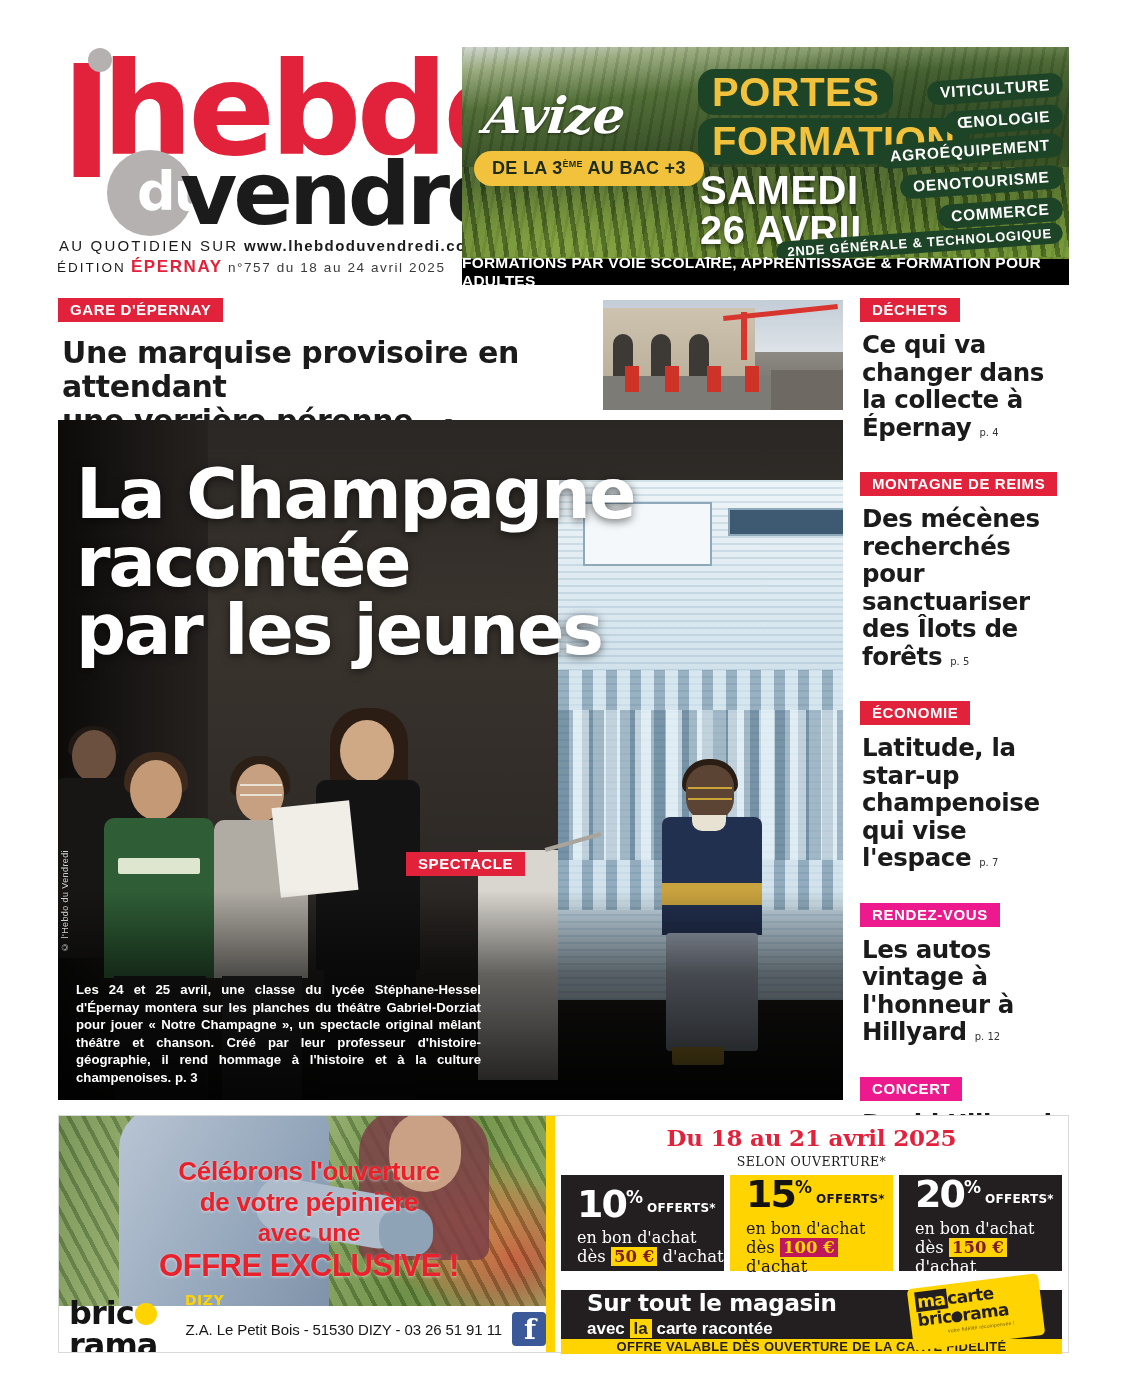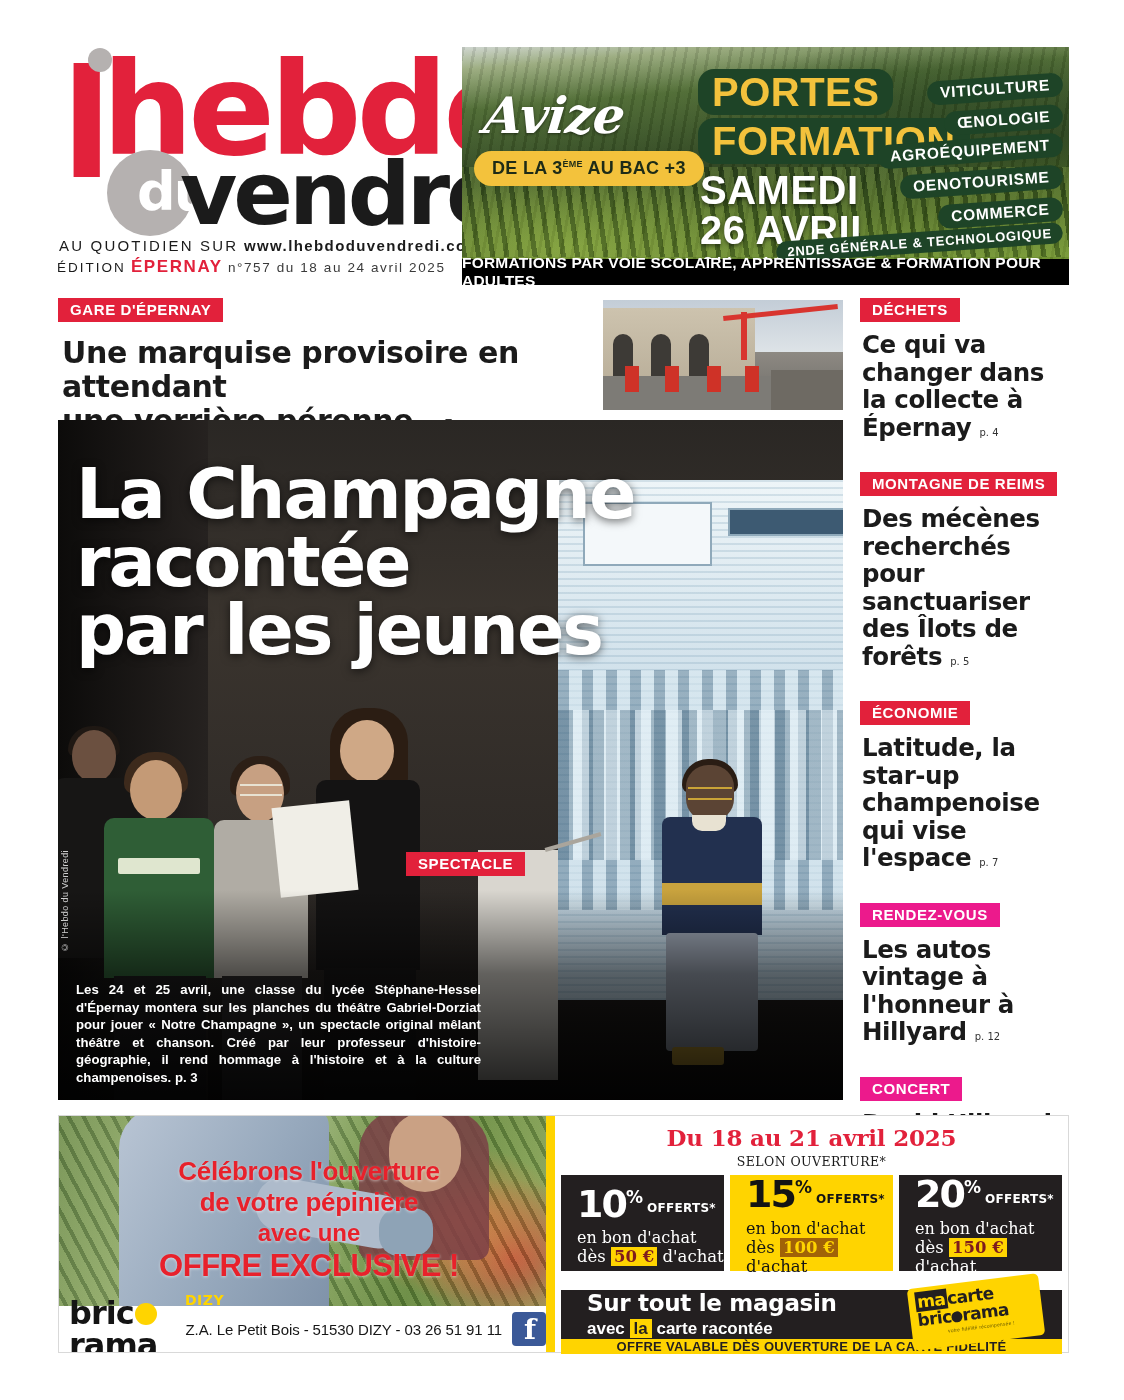--- a/index.html
+++ b/index.html
@@ -166,21 +166,21 @@
   .br-head .sel{color:#1b1b1b;font-size:12.5px;letter-spacing:.4px;margin-top:3px;font-family:"DejaVu Serif",serif;}
   .offers{display:flex;gap:6px;padding:6px 6px 12px 6px;height:96px;}
   .offer{flex:1;background:#231f20;color:#fff;position:relative;display:flex;flex-direction:column;justify-content:center;padding-left:16px;box-sizing:border-box;}
   .offer.yellow{background:#ffd400;color:#141414;}
   .offer .pct{font-size:38px;font-weight:700;line-height:34px;letter-spacing:-2px;font-family:"DejaVu Sans",sans-serif;}
   .offer .pct sup{font-size:17px;letter-spacing:0;}
   .offer .offerts{font-size:12px;font-weight:700;letter-spacing:.3px;display:inline-block;margin-left:4px;vertical-align:4px;}
   .offer .l2{font-size:16px;font-family:"DejaVu Serif",serif;margin-top:3px;}
   .offer .l3{font-size:16.5px;font-family:"DejaVu Serif",serif;}
   .offer .hl{background:#ffd400;color:#7f1d1d;font-weight:700;padding:0 3px;}
-  .offer.yellow .hl{background:#a16207;color:#ffd400;}
+  .offer.yellow .hl{background:#be185d;color:#ffd400;}
   .br-bot{margin:7px 6px 0 6px;background:#231f20;height:70px;position:relative;display:flex;align-items:center;}
   .br-bot .stm{margin-left:26px;color:#fff;}
   .br-bot .stm .a{font-size:23px;font-weight:700;letter-spacing:-.3px;font-family:"DejaVu Sans",sans-serif;}
   .br-bot .stm .b{font-size:17px;font-weight:700;margin-top:3px;}
   .br-bot .stm .b .la{background:#ffd400;color:#231f20;padding:0 4px;}
   .card{position:absolute;right:20px;top:-9px;width:132px;height:62px;background:#ffd400;transform:rotate(-7deg);border-radius:5px;}
   .card .c1{position:absolute;left:7px;top:4px;font-size:17px;font-weight:700;color:#231f20;letter-spacing:-.6px;font-family:"DejaVu Sans",sans-serif;}
   .card .c1 .ma{background:#231f20;color:#ffd400;padding:0 2px;}
   .card .c2{position:absolute;left:7px;top:22px;font-size:17px;font-weight:700;color:#231f20;letter-spacing:-.6px;font-family:"DejaVu Sans",sans-serif;}
   .card .c2 .dot{display:inline-block;width:11px;height:11px;border-radius:50%;background:#231f20;vertical-align:-1px;}

